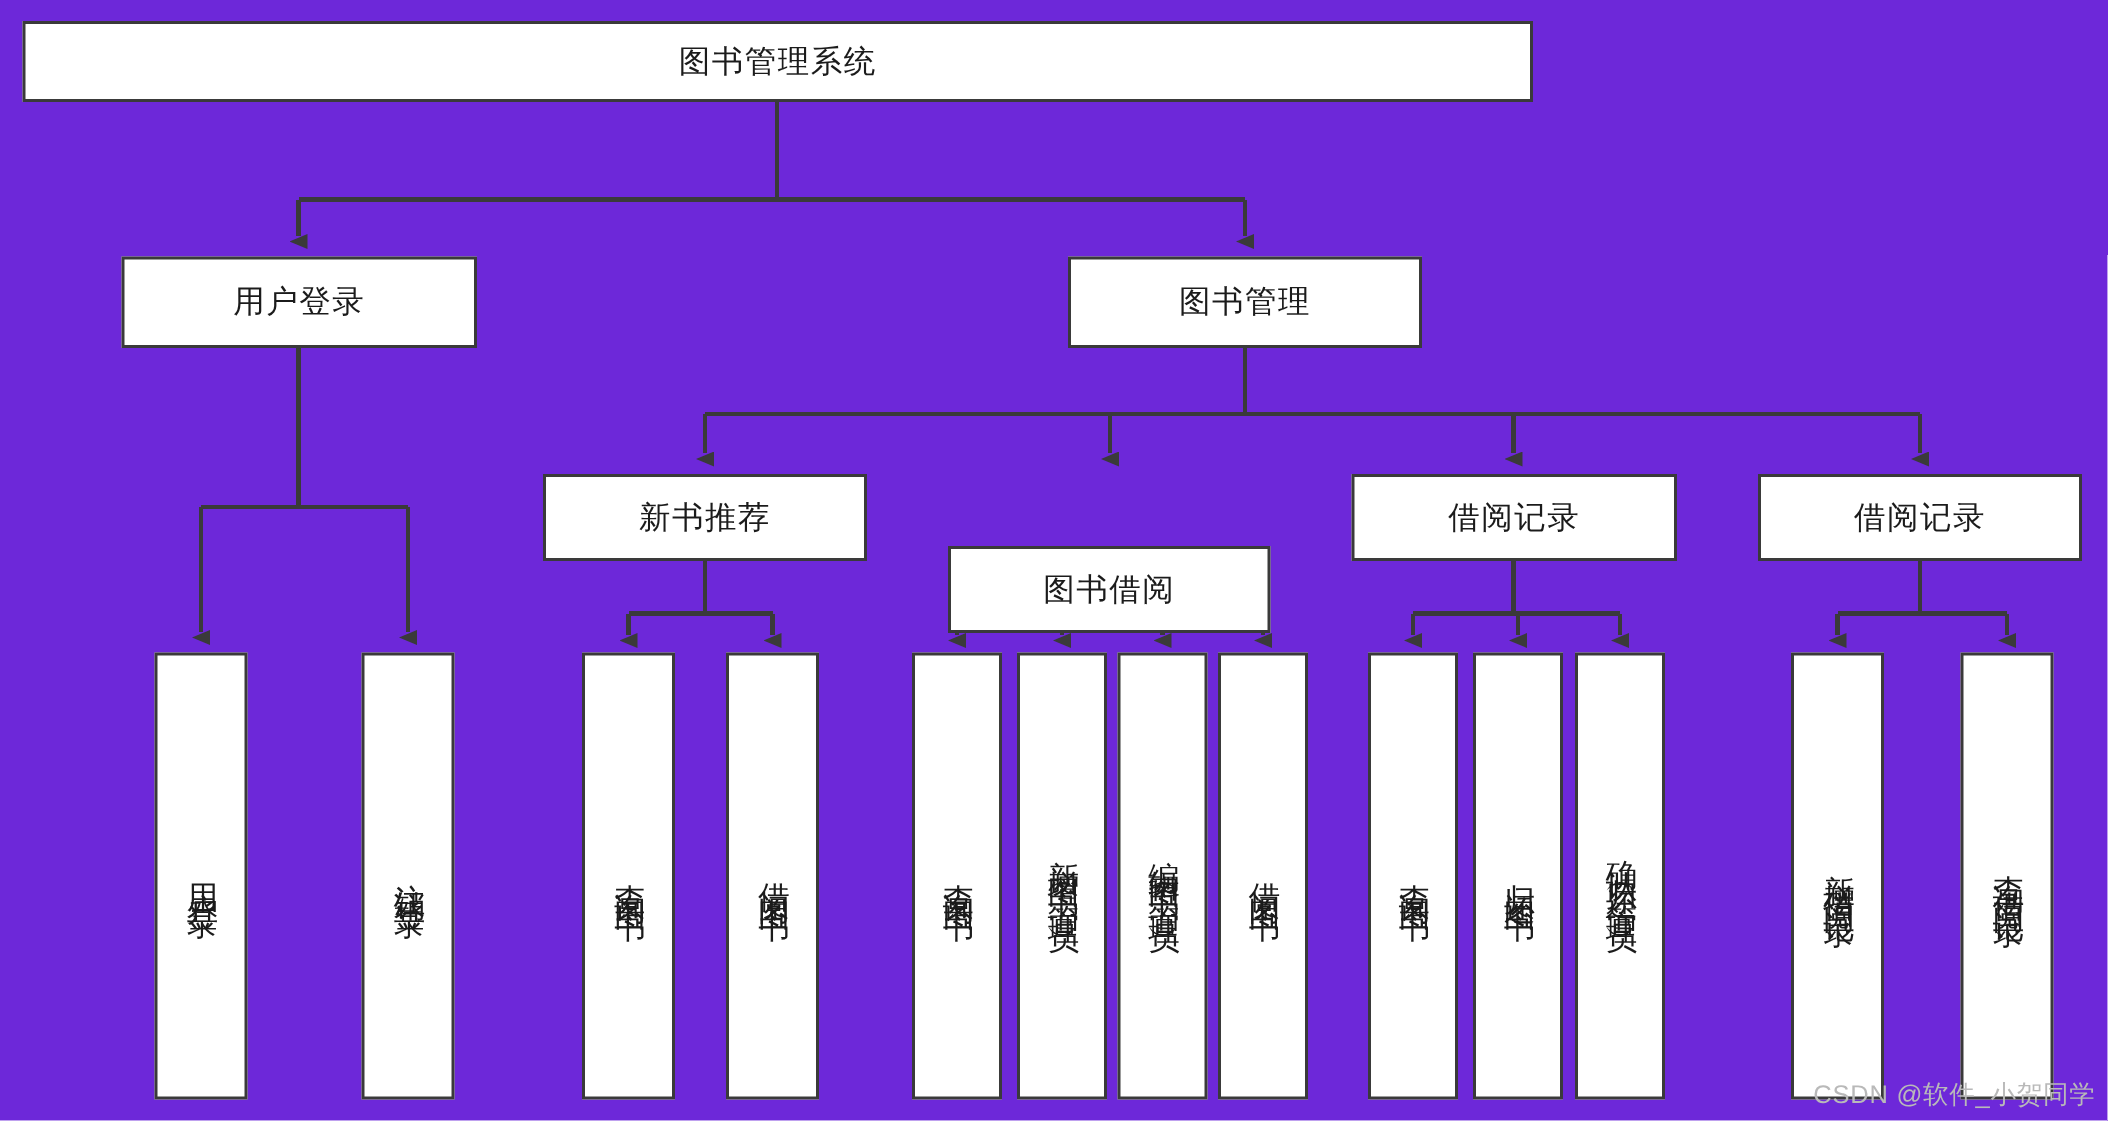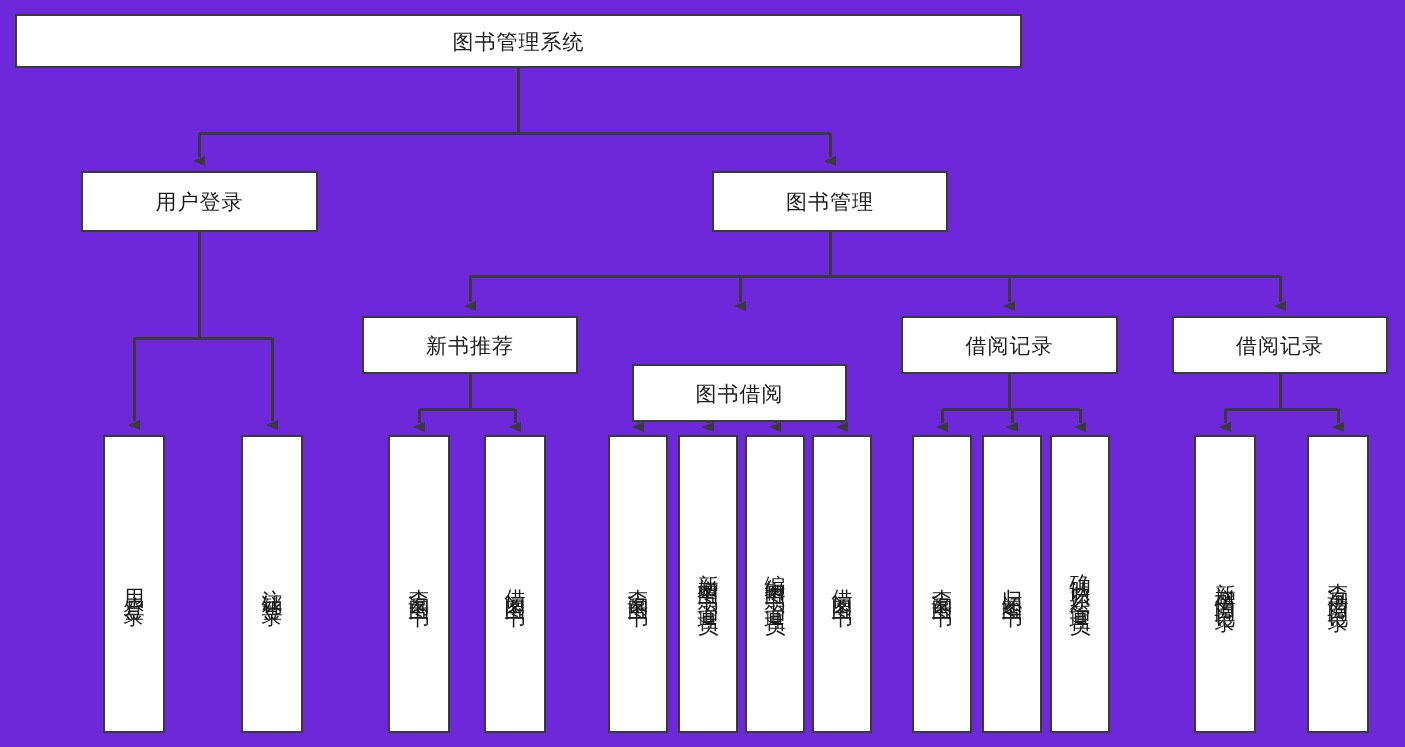--- a/index.html
+++ b/index.html
@@ -184,14 +184,15 @@
     <span class="label">确认归还（管理员）</span>
   </div>
 
   <div class="node v" style="left:1194px; top:435px; width:62px; height:298px;">
     <span class="label">新增借阅记录</span>
   </div>
   <div class="node v" style="left:1307px; top:435px; width:62px; height:298px;">
     <span class="label">查询借阅记录</span>
   </div>
 
+  <div class="watermark">CSDN @软件_小贺同学</div>
 
 </div>
 
 </body></html>

